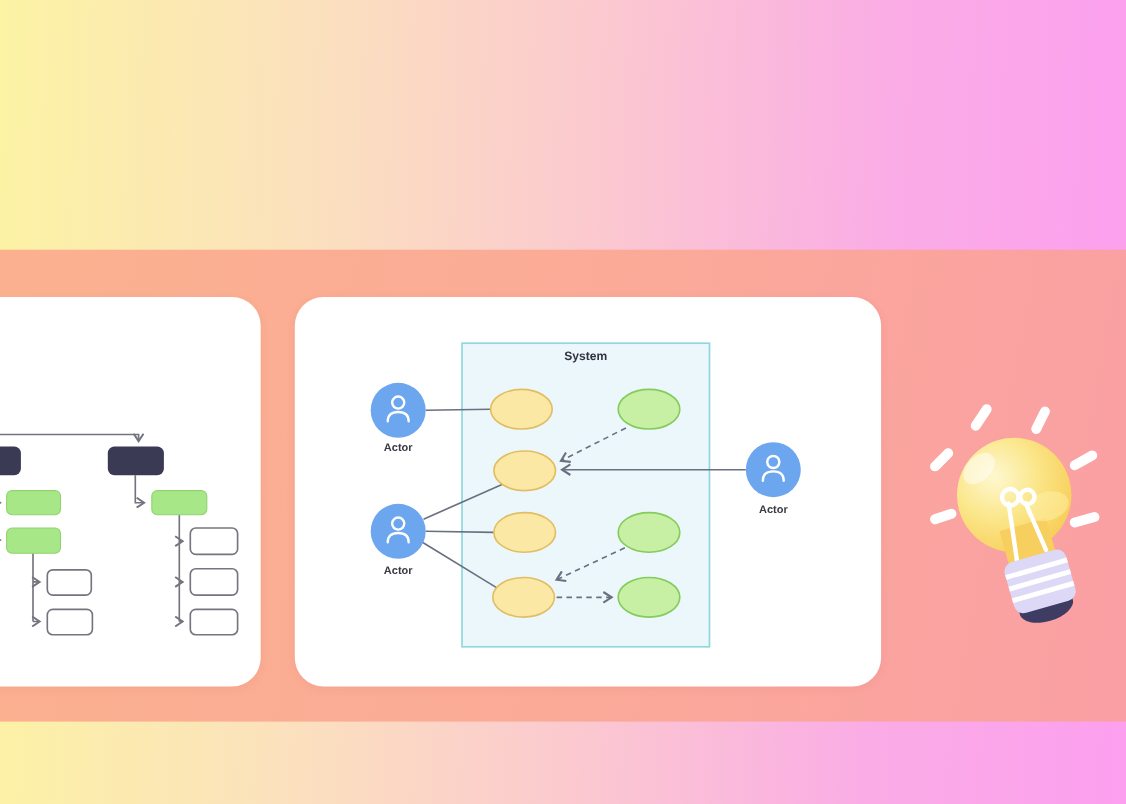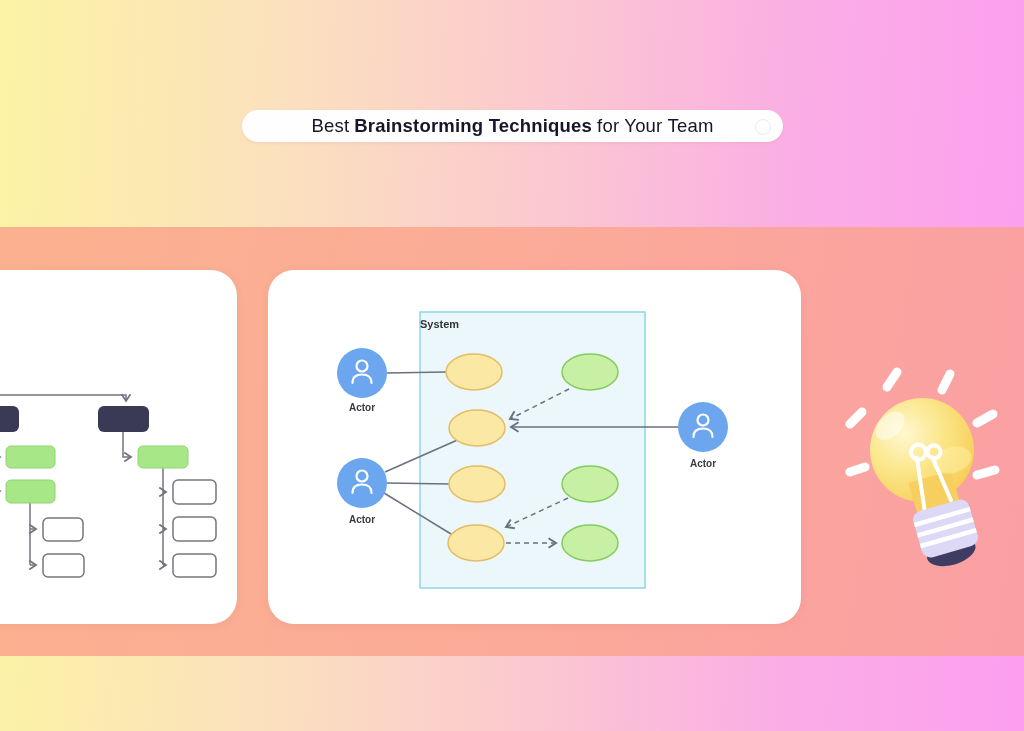--- a/index.html
+++ b/index.html
@@ -25,44 +25,36 @@
     border:1.5px solid #EDEDF0;border-radius:50%;
   }
   .card{
     position:absolute;top:270px;height:354px;background:#FFFFFF;border-radius:26px;
     box-shadow:0 2px 8px rgba(170,80,60,.08);
   }
   .card-left{left:-85px;width:322px;}
   .card-right{left:268px;width:533px;}
   .card svg{position:absolute;left:0;top:0;}
   .sys-label{
-    position:absolute;left:152px;top:48px;width:225px;text-align:left;
+    position:absolute;left:152px;top:48px;width:225px;text-align:center;
     font-size:11px;font-weight:700;color:#33333D;
   }
   .actor-label{
     position:absolute;transform:translateX(-50%);
     font-size:10px;font-weight:700;color:#3A3A44;white-space:nowrap;text-align:center;
   }
   .bulb{position:absolute;left:820px;top:350px;}
 </style>
 </head>
 <body>
 
 <div class="stage">
 
   <div class="band"></div>
 
-  <div class="pill">
-    <div class="pill-text">
-      <span>Best</span>
-      <b>Brainstorming Techniques</b>
-      <span>for Your Team</span>
-    </div>
-    <span class="pill-circle"></span>
-  </div>
 
   <div class="card card-left">
     <svg width="322" height="354" viewBox="0 0 322 354">
       <defs>
         <marker id="arrowL" markerWidth="7" markerHeight="7" refX="5.5" refY="3.5" orient="auto">
           <path d="M1,0.5 L5.5,3.5 L1,6.5" fill="none" stroke="#74747F" stroke-width="1.2"></path>
         </marker>
       </defs>
       <g stroke="#74747F" stroke-width="1.5" fill="none">
         <path d="M30,125 L211,125 L211,131" marker-end="url(#arrowL)"></path>

